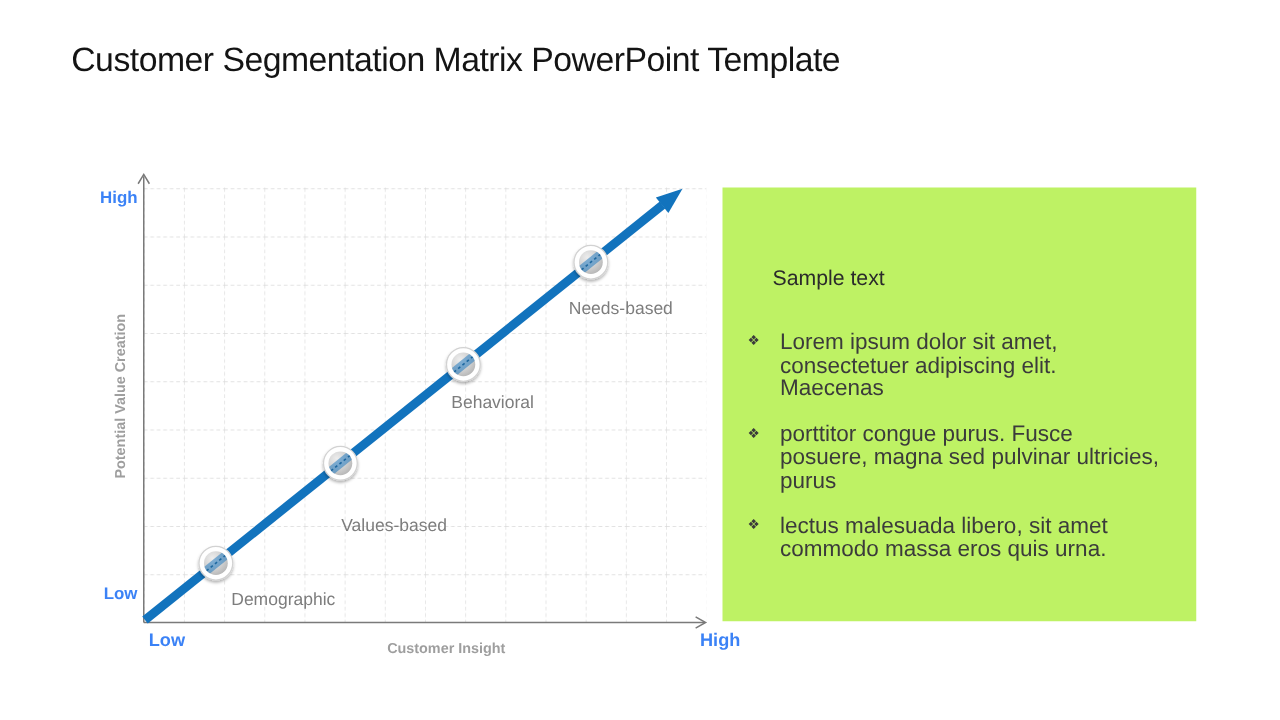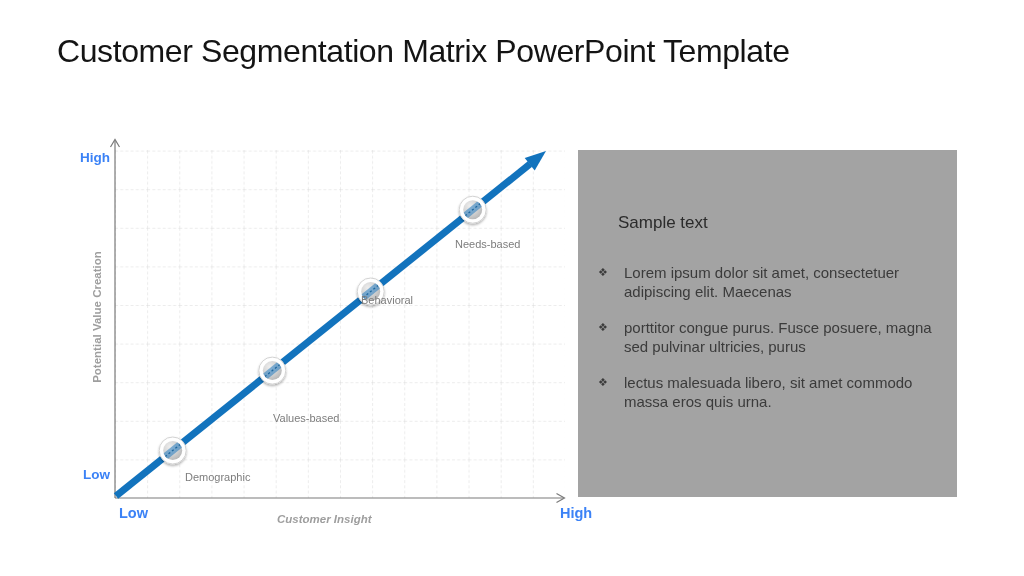--- a/index.html
+++ b/index.html
@@ -2,68 +2,68 @@
 <html><head>
 <meta charset="utf-8">
 <style>
   * { margin:0; padding:0; box-sizing:border-box; }
   html,body { width:1024px; height:576px; background:#fff; overflow:hidden;
               font-family:"Liberation Sans", sans-serif; }
   .stage { position:relative; width:1024px; height:576px; background:#ffffff; }
 
   .slide-title {
     position:absolute; left:57px; top:33px;
-    font-size:32px; font-weight:500; letter-spacing:-0.4px; color:#141414;
+    font-size:27px; font-weight:500; letter-spacing:-0.4px; color:#141414;
     white-space:nowrap;
   }
 
   
   .chart-svg { position:absolute; left:100px; top:135px; width:480px; height:380px; }
 
   .pt-label {
-    position:absolute; font-size:11px; color:#7d7d7d; white-space:nowrap;
+    position:absolute; font-size:14px; color:#7d7d7d; white-space:nowrap;
   }
   .lbl-demographic { left:185px; top:471px; }
   .lbl-values     { left:273px; top:412px; }
-  .lbl-behavioral { left:361px; top:294px; }
+  .lbl-behavioral { left:361px; top:313px; }
   .lbl-needs      { left:455px; top:238px; }
 
   .tick {
     position:absolute; font-size:13.5px; font-weight:bold; color:#3b82f6;
     white-space:nowrap;
   }
   .tick-y-high { left:70px;  top:150px; width:40px; text-align:right; }
   .tick-y-low  { left:70px;  top:467px; width:40px; text-align:right; }
   .tick-x-low  { left:119px; top:505px; font-size:14.5px; }
   .tick-x-high { left:560px; top:505px; font-size:14.5px; }
 
   .axis-title { position:absolute; font-size:11.5px; font-weight:bold; color:#9e9e9e; }
-  .axis-title-x { left:277px; top:513px; width:160px; text-align:left;font-style:italic; }
+  .axis-title-x { left:277px; top:513px; width:160px; text-align:center; }
   .axis-title-y {
     left:17px; top:311px; width:160px; text-align:center;
     transform:rotate(-90deg);
   }
 
   
   .panel {
     position:absolute; left:578px; top:150px; width:379px; height:347px;
-    background:#a3a3a3;
+    background:#bef264;
   }
   .panel-heading {
     position:absolute; left:40px; top:63px;
     font-size:17px; color:#2b2b2b;
   }
   .bullet-list {
     position:absolute; left:20px; top:114px; width:334px; list-style:none;
   }
   .bullet-item { display:flex; margin-bottom:18px; }
   .bullet-glyph {
     flex:none; width:26px; font-size:11px; color:#3b3b3b; padding-top:2px;
   }
-  .bullet-text { font-size:15px; line-height:18.5px; color:#3b3b3b; }
+  .bullet-text { font-size:18px; line-height:18.5px; color:#3b3b3b; }
 </style>
 </head>
 <body>
 
 <div class="stage">
 
   <div class="slide-title">Customer Segmentation Matrix PowerPoint Template</div>
 
   <svg class="chart-svg" viewBox="0 0 480 380" aria-hidden="true">
     <defs>

